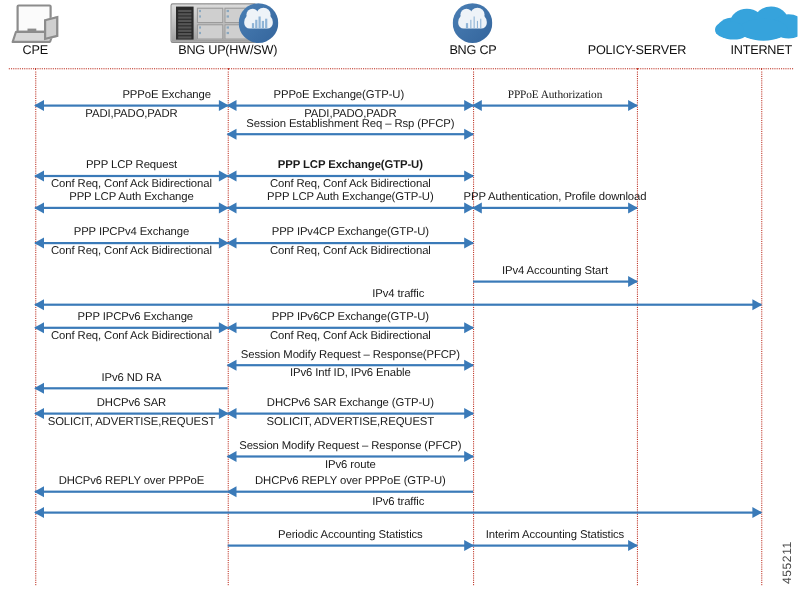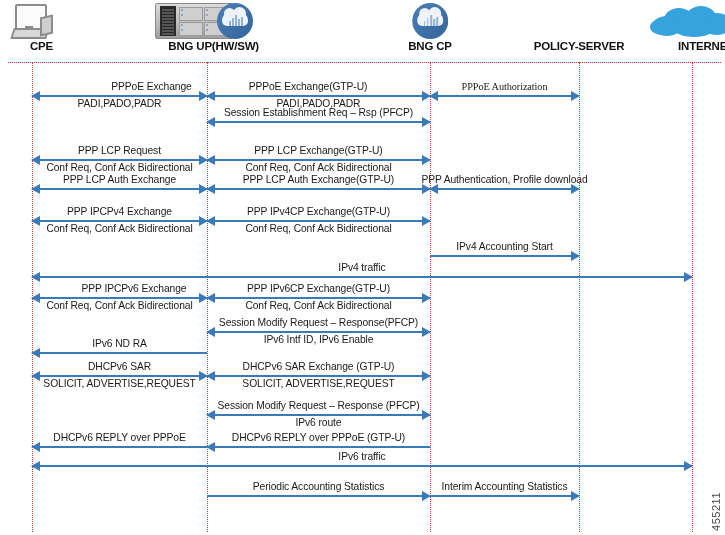--- a/index.html
+++ b/index.html
@@ -8,22 +8,22 @@
     background:#ffffff;
     font-family:"Liberation Sans", sans-serif;
     overflow:hidden;
     position:relative;
   }
   #stage{position:absolute;left:0;top:0;width:725px;height:535px;}
 
   
   .actor{position:absolute;text-align:center;transform:translateX(-50%);}
   .actor .label{
-    font-size:11.5px;font-weight:bold;color:#111;white-space:nowrap;
-    letter-spacing:-0.2px;margin-top:1px;text-align:right;
+    font-size:11.5px;font-weight:normal;color:#111;white-space:nowrap;
+    letter-spacing:-0.2px;margin-top:1px;
   }
   .actor .icon{height:36px;display:flex;align-items:flex-end;justify-content:center;}
 
   
   .badge{
     width:36px;height:36px;border-radius:50%;
     background:#3a6fa8;
     background-image:linear-gradient(135deg,#4a7fb5 0%,#34659c 100%);
     position:relative;display:inline-block;
   }
@@ -228,21 +228,21 @@
         <div class="head r"></div>
         <div class="head l"></div>
       </div>
       <div class="cap above" style="left: 119.5px; top: 156px;">PPP LCP Request</div>
       <div class="cap" style="left: 119.5px; top: 162px;">Conf Req, Conf Ack Bidirectional</div>
       <div class="msg" style="left: 207px; width: 223px; top: 159px;">
         <div class="line"></div>
         <div class="head r"></div>
         <div class="head l"></div>
       </div>
-      <div class="cap above" style="left: 318.5px; top: 156px;">PPP LCP Exchange(GTP-U)</div>
+      <div class="cap above" style="left: 318.5px; top: 156px; font-weight: bold;">PPP LCP Exchange(GTP-U)</div>
       <div class="cap" style="left: 318.5px; top: 162px;">Conf Req, Conf Ack Bidirectional</div>
       <div class="msg" style="left: 32px; width: 175px; top: 188px;">
         <div class="line"></div>
         <div class="head r"></div>
         <div class="head l"></div>
       </div>
       <div class="cap above" style="left: 119.5px; top: 185px;">PPP LCP Auth Exchange</div>
       <div class="msg" style="left: 207px; width: 223px; top: 188px;">
         <div class="line"></div>
         <div class="head r"></div>
@@ -278,21 +278,21 @@
         <div class="line"></div>
         <div class="head r"></div>
         <div class="head l"></div>
       </div>
       <div class="cap above" style="left: 362px; top: 273px;">IPv4 traffic</div>
       <div class="msg" style="left: 32px; width: 175px; top: 297px;">
         <div class="line"></div>
         <div class="head r"></div>
         <div class="head l"></div>
       </div>
-      <div class="cap above" style="left: 134px; top: 294px; text-align: center;">PPP IPCPv6 Exchange</div>
+      <div class="cap above" style="left: 123px; top: 294px; text-align: center;">PPP IPCPv6 Exchange</div>
       <div class="cap" style="left: 119.5px; top: 300px;">Conf Req, Conf Ack Bidirectional</div>
       <div class="msg" style="left: 207px; width: 223px; top: 297px;">
         <div class="line"></div>
         <div class="head r"></div>
         <div class="head l"></div>
       </div>
       <div class="cap above" style="left: 318.5px; top: 294px;">PPP IPv6CP Exchange(GTP-U)</div>
       <div class="cap" style="left: 318.5px; top: 300px;">Conf Req, Conf Ack Bidirectional</div>
       <div class="msg" style="left: 207px; width: 223px; top: 331px;">
         <div class="line"></div>

